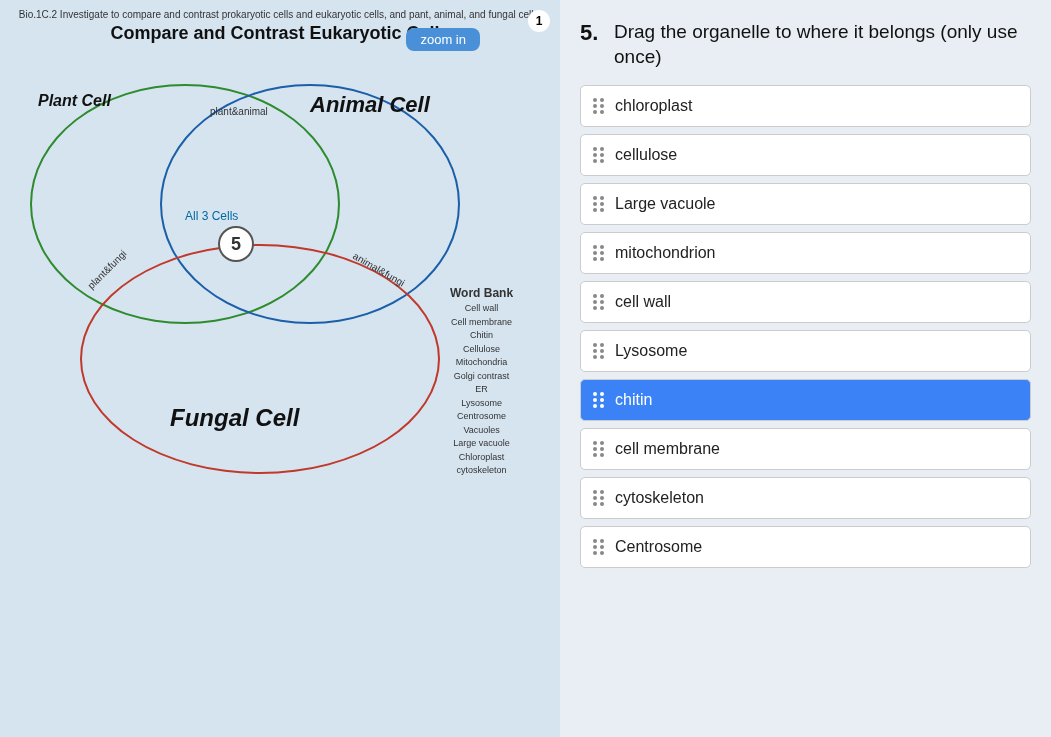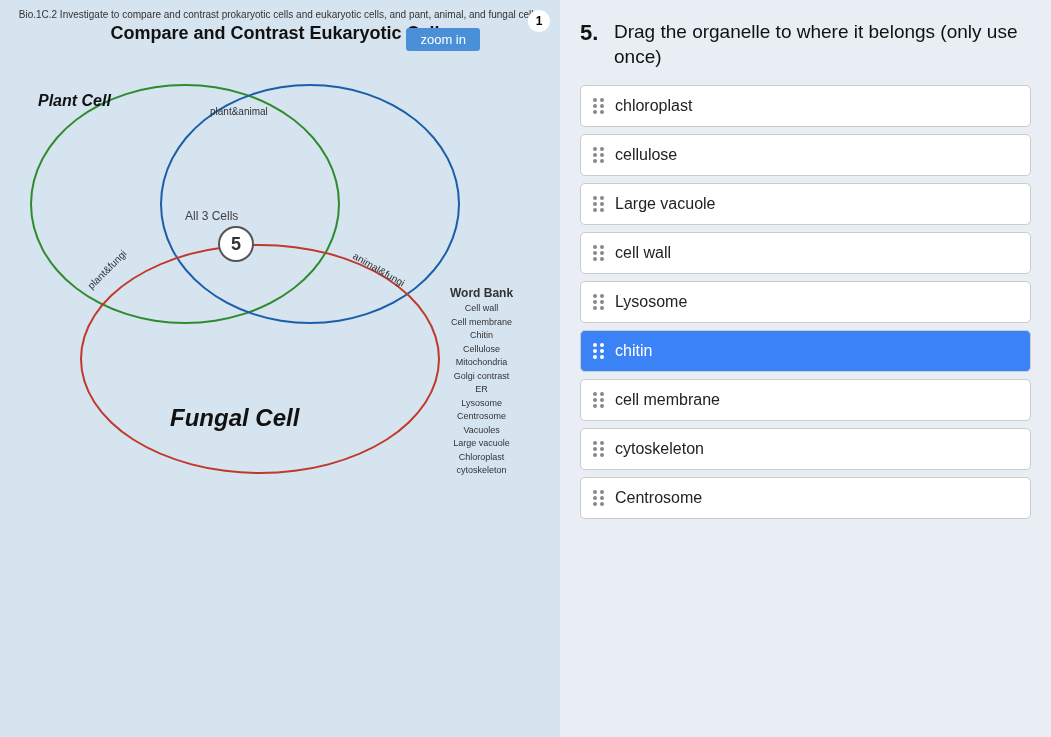--- a/index.html
+++ b/index.html
@@ -38,21 +38,21 @@
       margin-top: 2px;
     }
 
     .zoom-btn {
       position: absolute;
       top: 28px;
       right: 80px;
       background: #4a90d9;
       color: white;
       border: none;
-      border-radius: 3px;
+      border-radius: 8px;
       padding: 4px 14px;
       font-size: 13px;
       cursor: pointer;
     }
 
     .page-num {
       position: absolute;
       top: 10px;
       right: 10px;
       background: white;
@@ -132,21 +132,21 @@
       left: 190px;
       font-size: 10px;
       color: #333;
     }
 
     .label-all3 {
       position: absolute;
       top: 155px;
       left: 165px;
       font-size: 12px;
-      color: #404040;
+      color: #0369a1;
     }
 
     .circle-5 {
       position: absolute;
       top: 172px;
       left: 198px;
       width: 36px;
       height: 36px;
       background: white;
       border: 2px solid #555;
@@ -290,20 +290,21 @@
   <button class="zoom-btn">zoom in</button>
   <div class="page-num">1</div>
 
   <div class="venn-area">
 
     <div class="ellipse plant-ellipse"></div>
     <div class="ellipse animal-ellipse"></div>
     <div class="ellipse fungal-ellipse"></div>
 
     <div class="label-plant">Plant Cell</div>
+    <div class="label-animal">Animal Cell</div>
     <div class="label-plant-animal">plant&amp;animal</div>
     <div class="label-all3">All 3 Cells</div>
     <div class="circle-5">5</div>
     <div class="label-plant-fungi">plant&amp;fungi</div>
     <div class="label-animal-fungi">animal&amp;fungi</div>
     <div class="label-fungal">Fungal Cell</div>
 
     <div class="word-bank">
       <div class="word-bank-title">Word Bank</div>
       <div id="word-bank-items">
@@ -368,20 +369,31 @@
       </div>
       <div class="organelle-item" draggable="true">
         <div class="drag-icon">
           <span></span>
           <span></span>
           <span></span>
           <span></span>
           <span></span>
           <span></span>
         </div>
+        <span class="organelle-label">mitochondrion</span>
+      </div>
+      <div class="organelle-item" draggable="true">
+        <div class="drag-icon">
+          <span></span>
+          <span></span>
+          <span></span>
+          <span></span>
+          <span></span>
+          <span></span>
+        </div>
         <span class="organelle-label">cell wall</span>
       </div>
       <div class="organelle-item" draggable="true">
         <div class="drag-icon">
           <span></span>
           <span></span>
           <span></span>
           <span></span>
           <span></span>
           <span></span>

